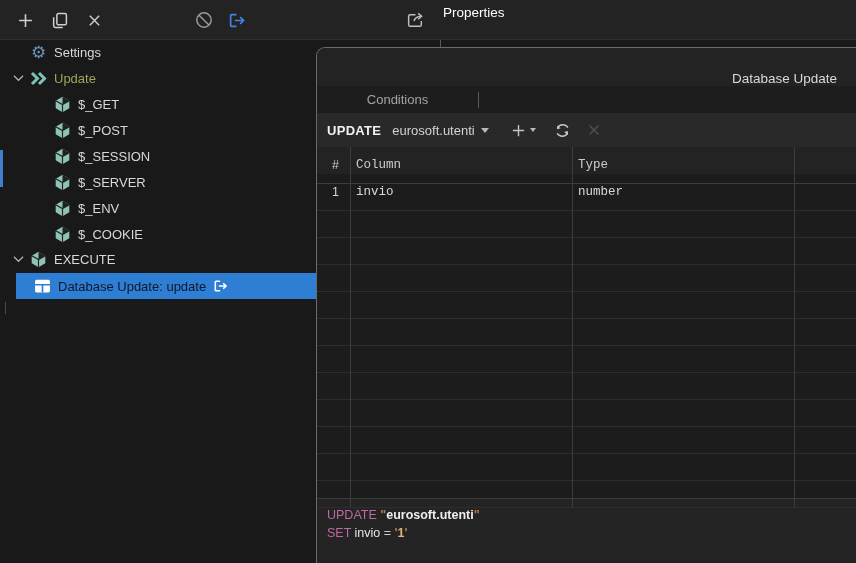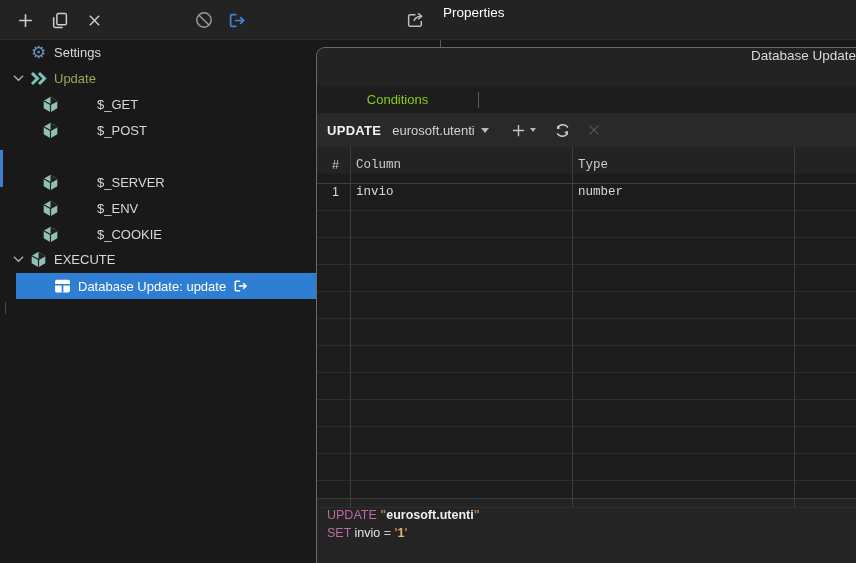--- a/index.html
+++ b/index.html
@@ -12,34 +12,34 @@
   .tb-btn{ position:absolute; top:8px; width:24px; height:24px; display:flex; align-items:center; justify-content:center; cursor:pointer; }
   .tb-label{ position:absolute; top:0; height:24px; display:flex; align-items:center; font-size:13.5px; color:#ffffff; }
   .tb-divider{ position:absolute; left:440px; top:40px; width:1px; height:8px; background:#5a5a5a; }
 
   
   .tree{ position:absolute; left:0; top:40px; width:316px; height:523px; background:#191919; }
   .titem{ position:absolute; left:0; width:316px; height:26px; display:flex; align-items:center; cursor:pointer; font-size:13px; color:#d8d8d8; }
   .titem .expander{ width:24px; height:16px; display:flex; align-items:center; justify-content:center; flex:0 0 24px; }
   .titem .ticon{ width:17px; height:17px; display:flex; align-items:center; justify-content:center; margin-right:7px; flex:0 0 17px; }
   .titem.root{ padding-left:6px; }
-  .titem.child{ padding-left:42px;gap:31px; }
-  .titem.selected{ left:16px; width:300px; padding-left:38px; background:#2e7fd4; color:#ffffff; }
+  .titem.child{ padding-left:54px; }
+  .titem.selected{ left:16px; width:300px; padding-left:18px; background:#2e7fd4; color:#0f172a; }
   .lbl-olive{ color:#a2a456; }
   .guide{ position:absolute; background:#4a4a4a; }
   .edge-indicator{ position:absolute; left:0; top:110px; width:3px; height:37px; background:#3f7ecf; }
   .gear-glyph{ font-size:17px; color:#6b93b8; line-height:1; }
 
   
   .panel{ position:absolute; left:316px; top:47px; width:540px; height:516px; background:#222223; border-top:1px solid #6a6a6a; border-left:1px solid #6a6a6a; border-top-left-radius:9px; }
-  .panel-header{ position:relative; height:38px; display:flex; align-items:flex-start; justify-content:flex-end; border-top-left-radius:9px; background:#232324; }
+  .panel-header{ position:relative; height:38px; display:flex; align-items:flex-end; justify-content:flex-end; padding-right:19px; border-top-left-radius:9px; background:#232324; }
   .panel-title{ font-size:13.5px; color:#d9d9d9; }
 
   .tabs{ position:relative; height:27px; background:#1d1d1e; display:flex; align-items:stretch; }
-  .tab{ position:relative; display:flex; align-items:center; justify-content:center; font-size:13px; color:#84cc16; cursor:pointer; }
+  .tab{ position:relative; display:flex; align-items:center; justify-content:center; font-size:13px; color:#a3a3a3; cursor:pointer; }
   .tab.active{ width:158px; background:#323234; border-top:2px solid #3b82d8; border-top-left-radius:6px; border-top-right-radius:6px; color:#efefef; font-weight:bold; }
   .tab.inactive{ width:161px; }
   .tab-sep{ width:1px; height:16px; background:#5a5a5a; align-self:center; }
 
   .update-bar{ height:34px; background:#29292a; display:flex; align-items:center; padding-left:10px; }
   .upd-kw{ font-size:13px; font-weight:bold; color:#f2f2f2; letter-spacing:.3px; }
   .table-select{ display:flex; align-items:center; margin-left:11px; cursor:pointer; }
   .table-select .name{ font-size:13px; color:#d2d2d2; }
   .caret{ width:0; height:0; border-left:4px solid transparent; border-right:4px solid transparent; border-top:5px solid #b9b9b9; margin-left:6px; }
   .caret.small{ border-left-width:3.5px; border-right-width:3.5px; border-top-width:4.5px; margin-left:4px; }
@@ -171,20 +171,30 @@
       <span class="ticon">
         <svg width="17" height="17" viewBox="0 0 16 16">
             <polygon points="8,0.8 14.4,4.4 14.4,11.6 8,15.2 1.6,11.6 1.6,4.4" fill="#8fc2b7"></polygon>
             <polygon points="8,0.8 14.4,4.4 8,8" fill="#212121"></polygon>
             <path d="M1.6 4.4L8 8l6.4-3.6M8 8v7.2" stroke="#212121" fill="none" stroke-width="1.1"></path>
           </svg>
       </span>
       <span>$_POST</span>
     </div>
 
+    <div class="titem child" style="top:103px">
+      <span class="ticon">
+        <svg width="17" height="17" viewBox="0 0 16 16">
+            <polygon points="8,0.8 14.4,4.4 14.4,11.6 8,15.2 1.6,11.6 1.6,4.4" fill="#8fc2b7"></polygon>
+            <polygon points="8,0.8 14.4,4.4 8,8" fill="#212121"></polygon>
+            <path d="M1.6 4.4L8 8l6.4-3.6M8 8v7.2" stroke="#212121" fill="none" stroke-width="1.1"></path>
+          </svg>
+      </span>
+      <span>$_SESSION</span>
+    </div>
 
     <div class="titem child" style="top:155px">
       <span class="ticon">
         <svg width="17" height="17" viewBox="0 0 16 16">
             <polygon points="8,0.8 14.4,4.4 14.4,11.6 8,15.2 1.6,11.6 1.6,4.4" fill="#8fc2b7"></polygon>
             <polygon points="8,0.8 14.4,4.4 8,8" fill="#212121"></polygon>
             <path d="M1.6 4.4L8 8l6.4-3.6M8 8v7.2" stroke="#212121" fill="none" stroke-width="1.1"></path>
           </svg>
       </span>
       <span>$_ENV</span>

